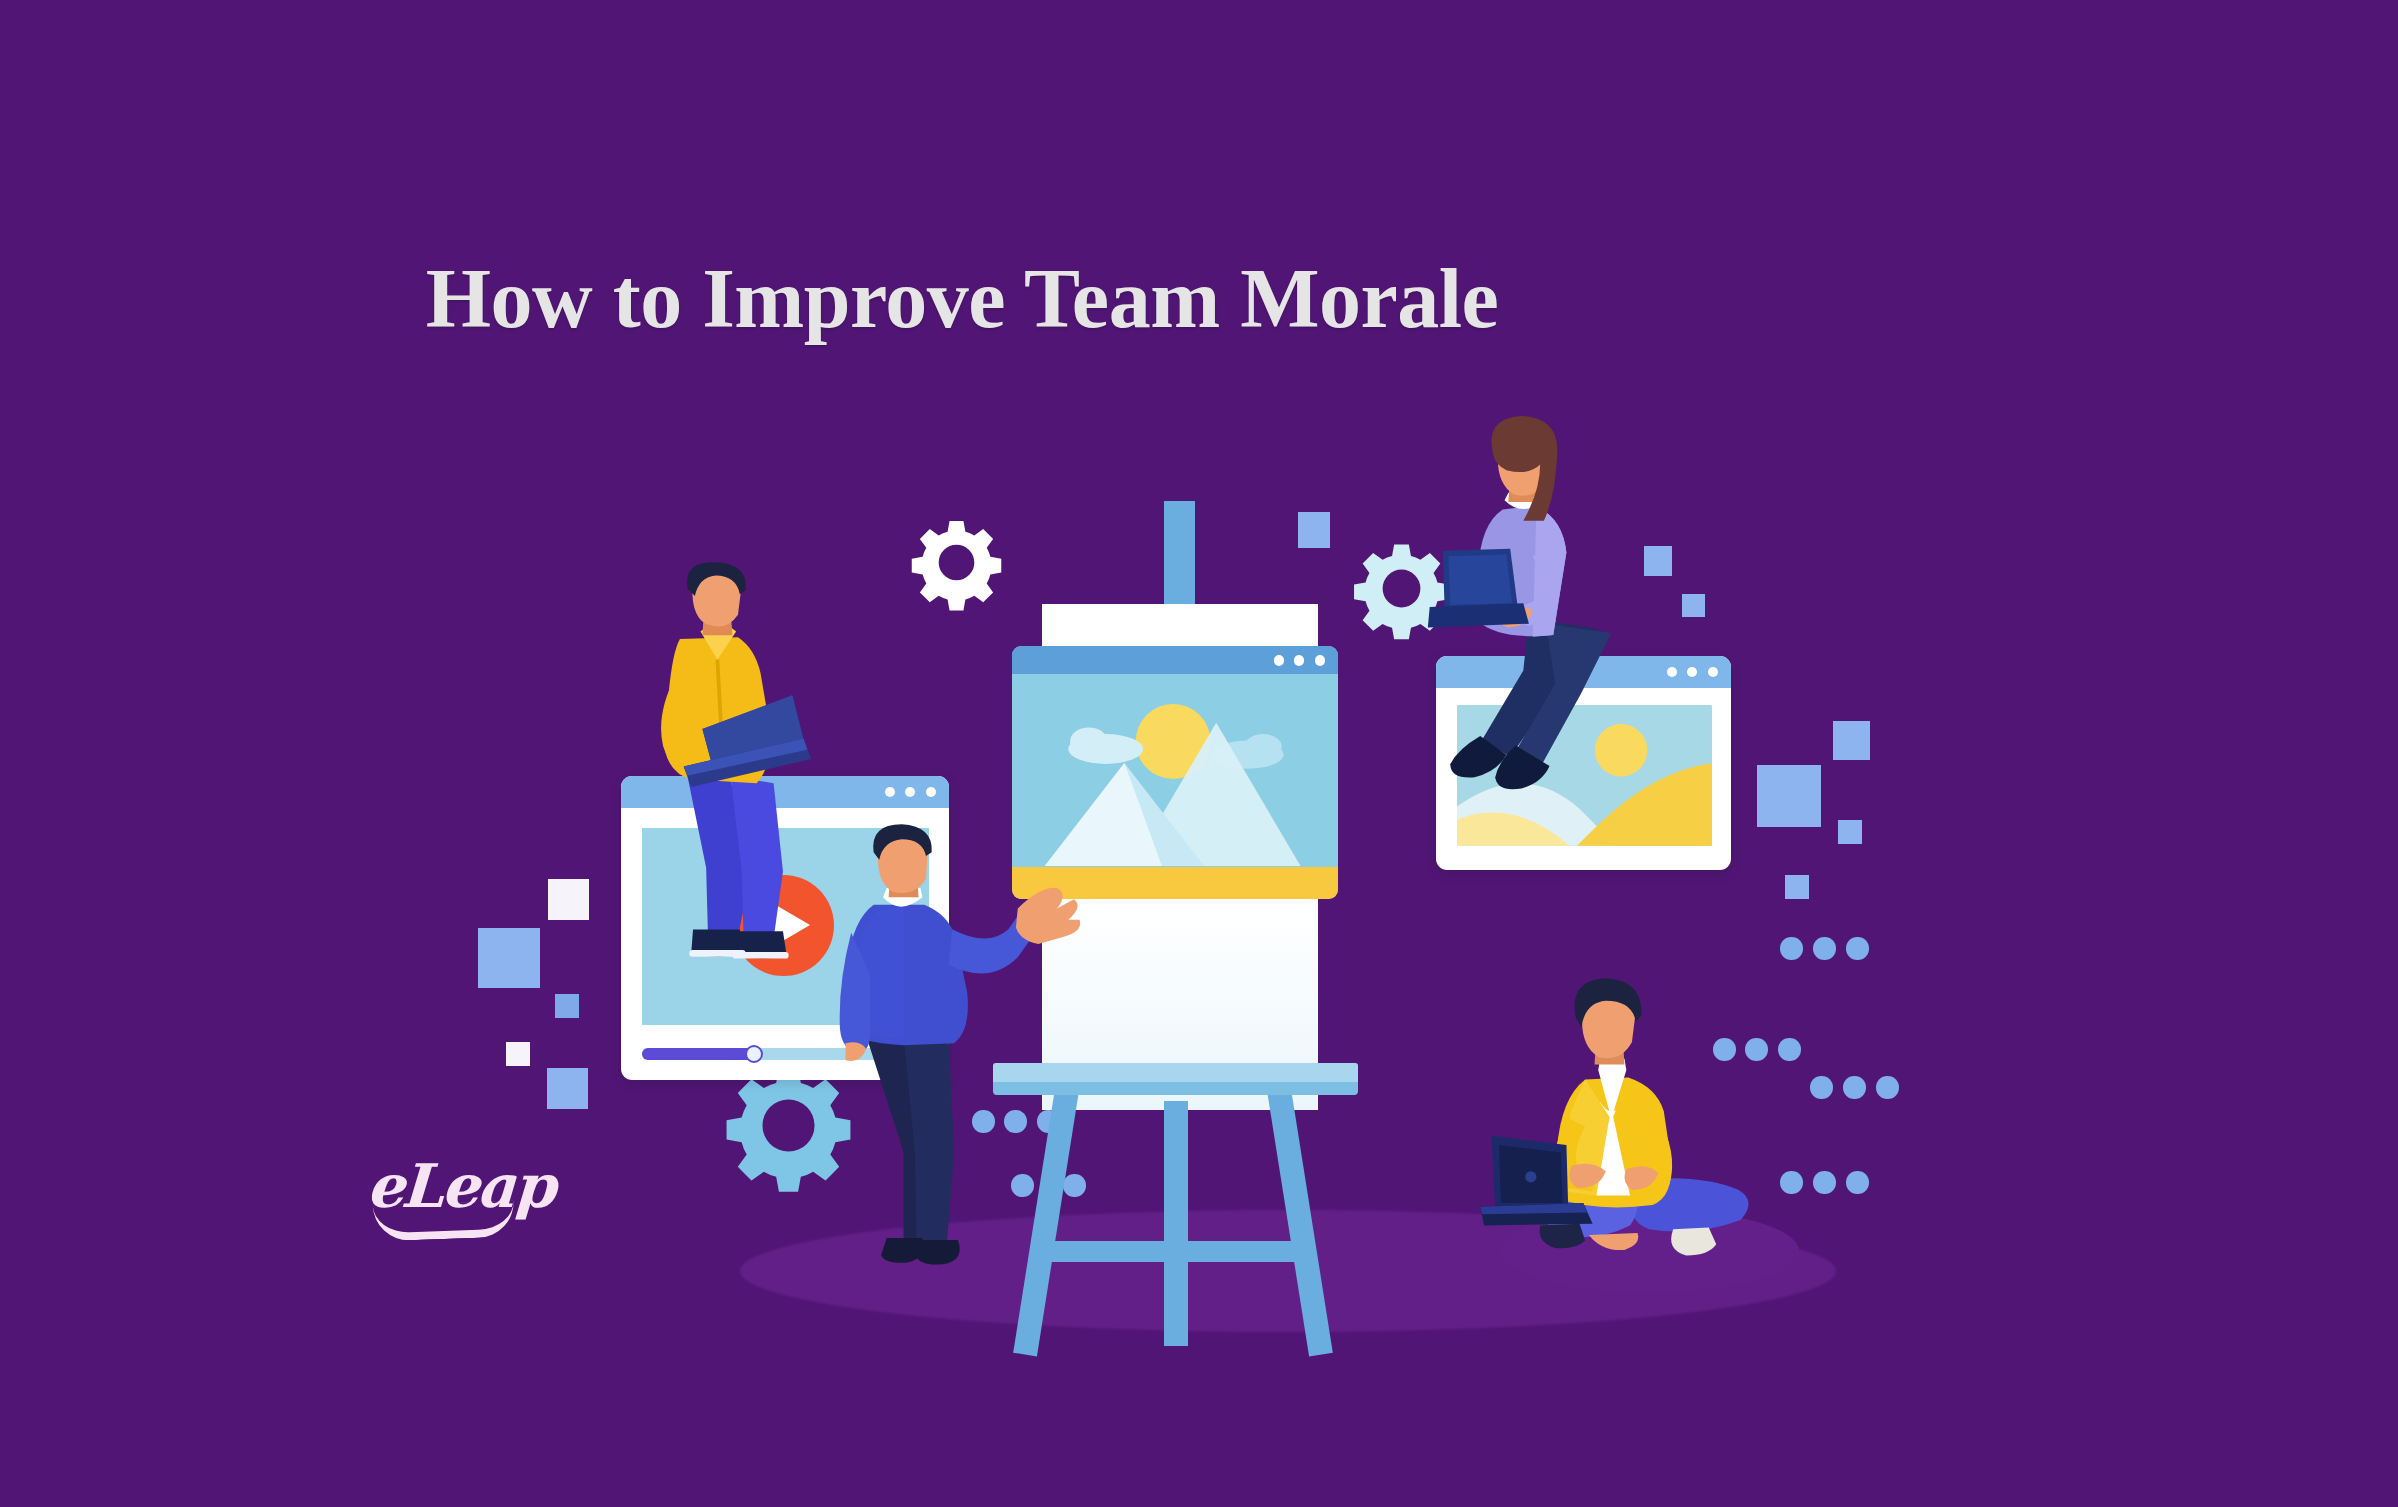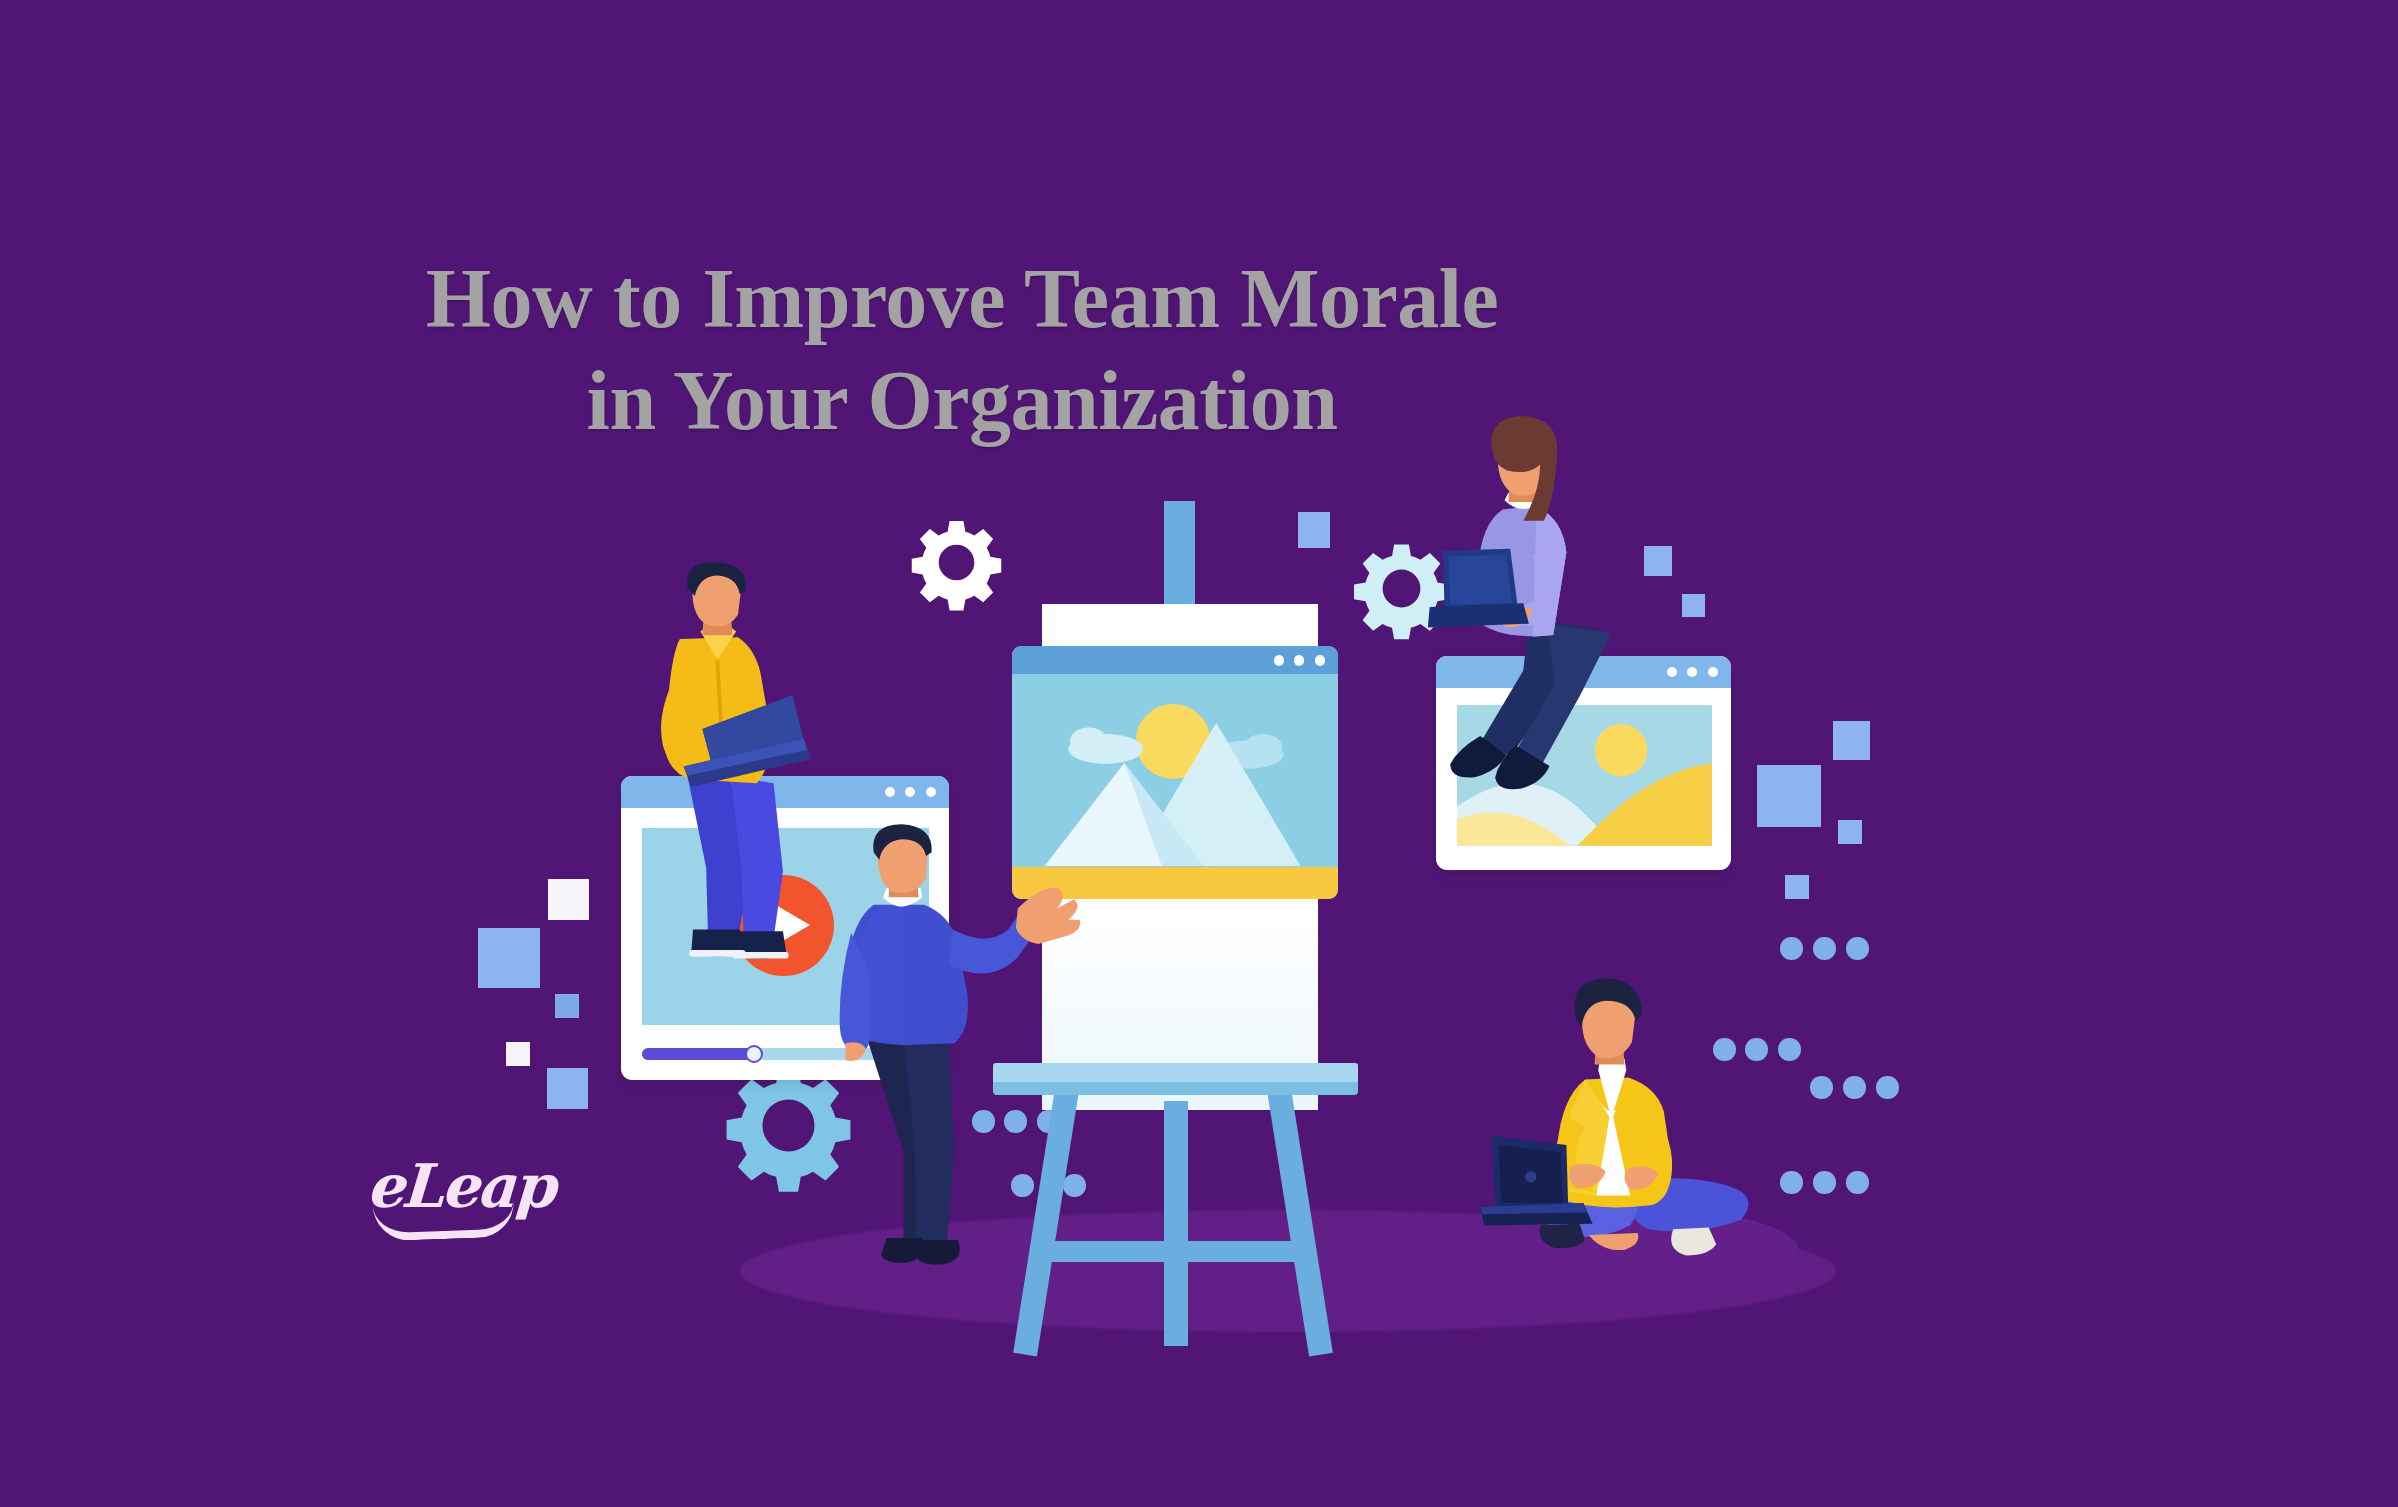--- a/index.html
+++ b/index.html
@@ -13,21 +13,21 @@
     background:#511675;
     overflow:hidden;
   }
 
   
   #title{
     position:absolute;
     left:0; top:248px;
     width:1924px;
     text-align:center;
-    color:#a3a3a3;
+    color:#e5e5e5;
     font-family:"Liberation Serif", serif;
     font-weight:bold;
     font-size:84px;
     line-height:1.22;
     letter-spacing:-0.5px;
     text-shadow:0 1.9px 2.8px rgba(0,0,0,.18);
   }
   #title .l{display:block;}
 
   
@@ -105,21 +105,20 @@
 
   svg{display:block;overflow:visible;}
 </style>
 </head>
 <body>
 
 <div id="stage">
 
   <div id="title">
     <span class="l">How to Improve Team Morale</span>
-    <span class="l">in Your Organization</span>
   </div>
 
   <div id="ground"></div>
   <div style="position:absolute;left:1499px;top:1209px;width:300px;height:84px;background:#63208a;border-radius:50%;"></div>
 
   <div class="sq" style="left:548px;top:879px;width:41px;height:41px;background:#f7f3fb;"></div>
   <div class="sq" style="left:478px;top:928px;width:62px;height:60px;background:#8db4ee;"></div>
   <div class="sq" style="left:555px;top:994px;width:24px;height:24px;background:#7fa9e8;"></div>
   <div class="sq" style="left:506px;top:1042px;width:24px;height:24px;background:#f7f3fb;"></div>
   <div class="sq" style="left:547px;top:1068px;width:41px;height:41px;background:#8db4ee;"></div>

